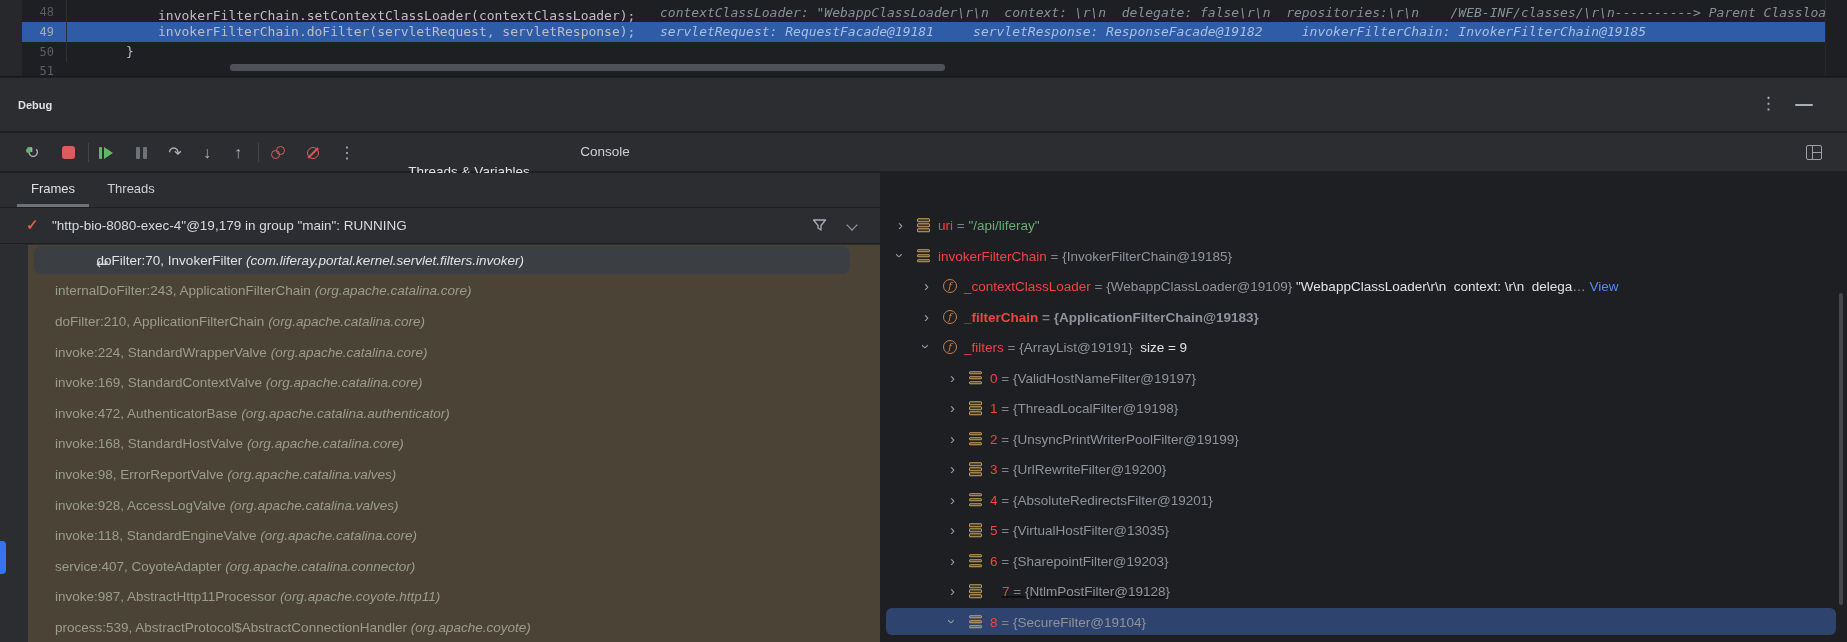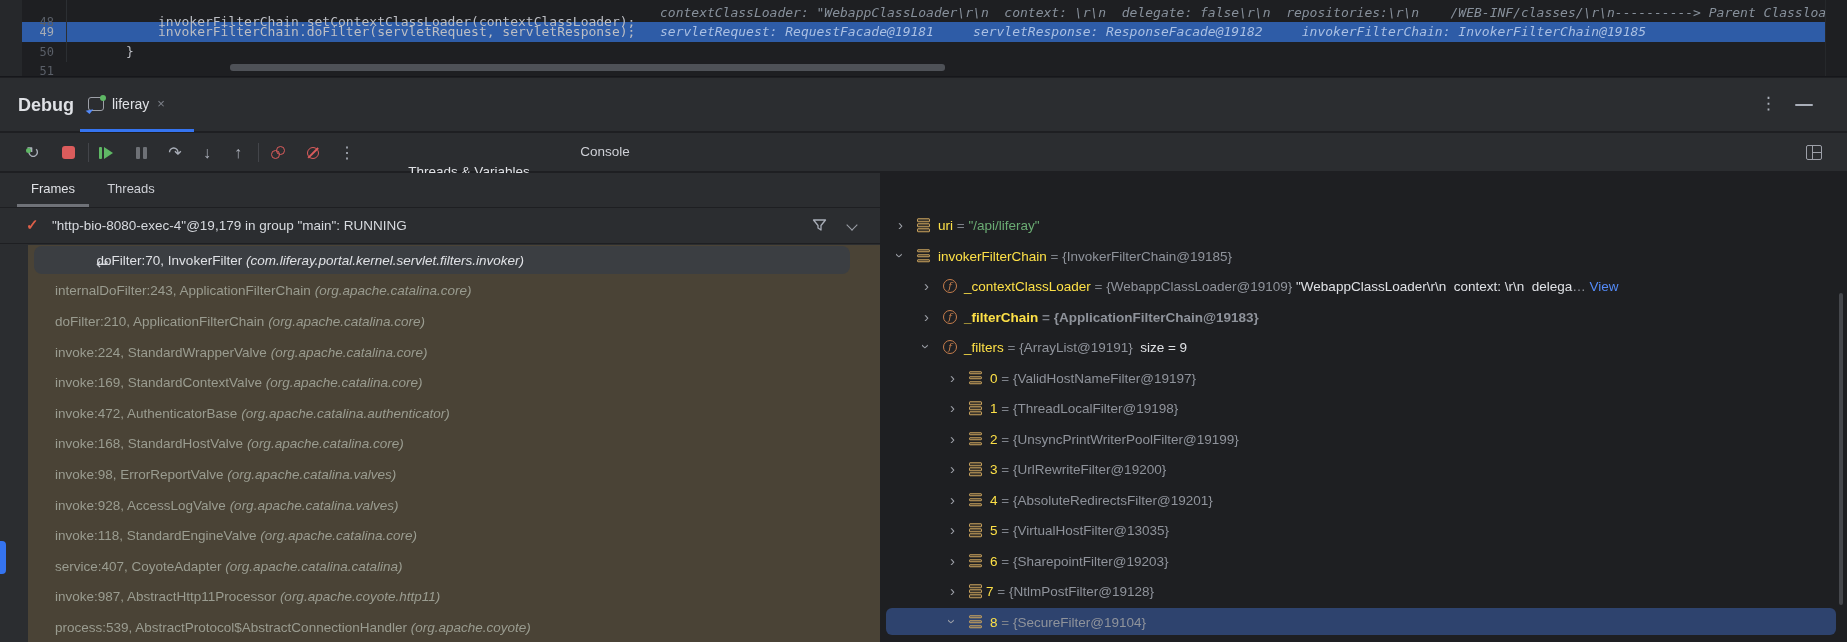--- a/index.html
+++ b/index.html
@@ -15,21 +15,21 @@
   .lnum { position:absolute; left:0; width:54px; text-align:right; font-family:"DejaVu Sans Mono", monospace; font-size:12px; color:#5A5F68; height:20px; line-height:20px; }
   .lnum.cur { color:#A6ACB5; }
   .codeln { position:absolute; font-family:"DejaVu Sans Mono", monospace; font-size:13px; color:#BCBEC4; height:20px; line-height:20px; white-space:pre; }
   .hint { position:absolute; font-family:"DejaVu Sans Mono", monospace; font-style:italic; font-size:13px; color:#87909B; height:20px; line-height:20px; white-space:pre; }
   .hint.curh { color:#A9BFE3; }
   #ed-hscroll { position:absolute; left:230px; top:64px; width:715px; height:7px; background:#4E5157; border-radius:3px; }
   #ed-right-strip { position:absolute; left:1825px; top:0; width:22px; height:77px; background:#1E1F22; border-left:1px solid #26282B; }
 
   
   #debug-header { position:absolute; left:0; top:78px; width:1847px; height:54px; background:#2B2D30; border-bottom:1px solid #1E1F22; }
-  #dbg-title { position:absolute; left:18px; top:0; height:56px; line-height:54px; font-size:18px; font-weight:bold; color:#DFE1E5; }
+  #dbg-title { position:absolute; left:18px; top:0; height:56px; line-height:54px; font-size:11px; font-weight:bold; color:#DFE1E5; }
   #run-tab { position:absolute; left:80px; top:0; height:54px; width:114px; border-bottom:3px solid #3574F0; display:flex; align-items:center; gap:8px; padding-left:8px; cursor:default; }
   #run-tab-label { font-size:14px; color:#DFE1E5; }
   #tab-close { font-size:13px; color:#7F838B; }
   .runcfg-icon { position:relative; width:16px; height:14px; border:1.5px solid #9DA0A8; border-radius:3px; display:inline-block; }
   .runcfg-dot { position:absolute; top:-3px; right:-3px; width:6px; height:6px; border-radius:50%; background:#5FB865; }
   .runcfg-arrow { position:absolute; bottom:-3px; left:-2px; width:0; height:0; border-left:5px solid transparent; border-bottom:6px solid #548AF7; transform:rotate(40deg); }
   #hdr-more { position:absolute; left:1760px; top:0; height:54px; line-height:52px; font-size:17px; color:#A9AEB8; width:16px; text-align:center; }
   #hdr-min { position:absolute; left:1795px; top:26px; width:18px; height:2px; background:#A9AEB8; border-radius:1px; }
 
   
@@ -86,63 +86,55 @@
   #eval-chev { position:absolute; right:16px; top:14px; width:8px; height:8px; border-right:1.6px solid #9DA0A8; border-bottom:1.6px solid #9DA0A8; transform:rotate(45deg); }
   #var-tree { position:absolute; left:0; top:37px; width:965px; height:432px; overflow:hidden; }
   .vrow { position:absolute; left:0; right:0; height:30.5px; }
   .vrow.vsel::before { content:''; position:absolute; left:4px; right:11px; top:1px; bottom:2px; background:#2E436E; border-radius:6px; }
   .vchev { position:absolute; top:50%; transform:translateY(-54%); font-size:15px; color:#9DA0A8; line-height:1; }
   .vchev.exp { transform:translateY(-54%) rotate(90deg); }
   .wicon { position:absolute; top:50%; transform:translateY(-50%); width:13px; display:flex; flex-direction:column; gap:1.5px; }
   .wicon i { display:block; height:3.5px; border:1px solid #C9A25D; border-radius:1px; background:rgba(201,162,93,.18); }
   .ficon { position:absolute; top:50%; transform:translateY(-50%); width:14px; height:14px; border:1.4px solid #C77E4C; border-radius:50%; color:#C77E4C; font-family:"DejaVu Serif", serif; font-style:italic; font-size:10px; line-height:11px; text-align:center; }
   .vtext { position:absolute; top:50%; transform:translateY(-50%); white-space:pre; font-size:13.5px; }
-  .vname { color:#fde047; }
+  .vname { color:#ef4444; }
   .veq { color:#7E828A; }
   .vp-ref { color:#8F939B; }
   .vp-string { color:#6AAB73; }
   .vp-preview { color:#DFE1E5; }
   .vp-plain { color:#DFE1E5; }
   .vp-link { color:#548AF7; }
   #var-scroll { position:absolute; right:4px; top:120px; width:4px; height:312px; background:#45474C; border-radius:2px; }
 </style>
 </head>
 <body>
 
 <div id="app">
 
   <section id="editor">
     <div id="gutter-strip"></div>
     <div id="exec-line"></div>
     <div id="gutter-sep"></div>
     <div id="ed-lines">
-        <div class="lnum" style="top: 12px;">48</div>
-        <div class="codeln" style="top: 12px; left: 158px;">invokerFilterChain.setContextClassLoader(contextClassLoader);</div>
+        <div class="lnum" style="top: 3px; font-family: Liberation Mono, monospace;">48</div>
+        <div class="codeln" style="top: 6px; left: 158px;">invokerFilterChain.setContextClassLoader(contextClassLoader);</div>
         <div class="hint" style="top: 3px; left: 660px;">contextClassLoader: "WebappClassLoader\r\n  context: \r\n  delegate: false\r\n  repositories:\r\n    /WEB-INF/classes/\r\n----------&gt; Parent Classloader:\r\n</div>
         <div class="lnum cur" style="top: 22.3px;">49</div>
         <div class="codeln" style="top: 22.3px; left: 158px;">invokerFilterChain.doFilter(servletRequest, servletResponse);</div>
         <div class="hint curh" style="top: 22.3px; left: 660px;">servletRequest: RequestFacade@19181     servletResponse: ResponseFacade@19182     invokerFilterChain: InvokerFilterChain@19185</div>
         <div class="lnum" style="top: 41.6px;">50</div>
         <div class="codeln" style="top: 41.6px; left: 126px;">}</div>
         <div class="lnum" style="top: 60.9px;">51</div>
       </div>
     <div id="ed-hscroll"></div>
     <div id="ed-right-strip"></div>
   </section>
 
   <section id="debug-header">
     <span id="dbg-title">Debug</span>
-    <div id="run-tab">
-      <span class="runcfg-icon">
-        <span class="runcfg-dot"></span>
-        <span class="runcfg-arrow"></span>
-      </span>
-      <span id="run-tab-label">liferay</span>
-      <span id="tab-close">×</span>
-    </div>
     <span id="hdr-more">⋮</span>
     <span id="hdr-min"></span>
   </section>
 
   <section id="debug-toolbar">
     <span class="tbico" style="left:24px">
       <span id="ico-rerun"><span class="uni">↻</span><span class="dot"></span></span>
     </span>
     <span class="tbico" style="left:59px">
         <span class="stop-sq"></span>
@@ -204,21 +196,21 @@
         <div class="frow fsel"><span class="reticon">↩</span><span class="floc">doFilter:70, InvokerFilter </span><span class="fpkg">(com.liferay.portal.kernel.servlet.filters.invoker)</span></div>
         <div class="frow"><span class="floc">internalDoFilter:243, ApplicationFilterChain </span><span class="fpkg">(org.apache.catalina.core)</span></div>
         <div class="frow"><span class="floc">doFilter:210, ApplicationFilterChain </span><span class="fpkg">(org.apache.catalina.core)</span></div>
         <div class="frow"><span class="floc">invoke:224, StandardWrapperValve </span><span class="fpkg">(org.apache.catalina.core)</span></div>
         <div class="frow"><span class="floc">invoke:169, StandardContextValve </span><span class="fpkg">(org.apache.catalina.core)</span></div>
         <div class="frow"><span class="floc">invoke:472, AuthenticatorBase </span><span class="fpkg">(org.apache.catalina.authenticator)</span></div>
         <div class="frow"><span class="floc">invoke:168, StandardHostValve </span><span class="fpkg">(org.apache.catalina.core)</span></div>
         <div class="frow"><span class="floc">invoke:98, ErrorReportValve </span><span class="fpkg">(org.apache.catalina.valves)</span></div>
         <div class="frow"><span class="floc">invoke:928, AccessLogValve </span><span class="fpkg">(org.apache.catalina.valves)</span></div>
         <div class="frow"><span class="floc">invoke:118, StandardEngineValve </span><span class="fpkg">(org.apache.catalina.core)</span></div>
-        <div class="frow"><span class="floc">service:407, CoyoteAdapter </span><span class="fpkg">(org.apache.catalina.catalina)</span></div>
+        <div class="frow"><span class="floc">service:407, CoyoteAdapter </span><span class="fpkg">(org.apache.catalina.connector)</span></div>
         <div class="frow"><span class="floc">invoke:987, AbstractHttp11Processor </span><span class="fpkg">(org.apache.coyote.http11)</span></div>
         <div class="frow"><span class="floc">process:539, AbstractProtocol$AbstractConnectionHandler </span><span class="fpkg">(org.apache.coyote)</span></div>
       </div>
     <div id="stripe-pill"></div>
   </section>
 
   <div id="panel-divider"></div>
 
   <section id="right-panel">
     <div id="var-tree">
@@ -318,21 +310,21 @@
           </span>
           <span class="vtext" style="left: 108px;"><span class="vname">6</span><span class="veq"> = </span><span class="vp-ref">{SharepointFilter@19203}</span></span>
         </div>
         <div class="vrow" style="top: 366px;">
           <span class="vchev" style="left: 68px;">›</span>
           <span class="wicon" style="left: 87px;">
             <i class="wbar"></i>
             <i class="wbar"></i>
             <i class="wbar"></i>
           </span>
-          <span class="vtext" style="left: 104px;"><span class="vname">7</span><span class="veq"> = </span><span class="vp-ref">{NtlmPostFilter@19128}</span></span>
+          <span class="vtext" style="left: 120px; text-decoration: underline;"><span class="vname">7</span><span class="veq"> = </span><span class="vp-ref">{NtlmPostFilter@19128}</span></span>
         </div>
         <div class="vrow vsel" style="top: 396.5px;">
           <span class="vchev exp" style="left: 68px;">›</span>
           <span class="wicon" style="left: 87px;">
             <i class="wbar"></i>
             <i class="wbar"></i>
             <i class="wbar"></i>
           </span>
           <span class="vtext" style="left: 108px;"><span class="vname">8</span><span class="veq"> = </span><span class="vp-ref">{SecureFilter@19104}</span></span>
         </div>

